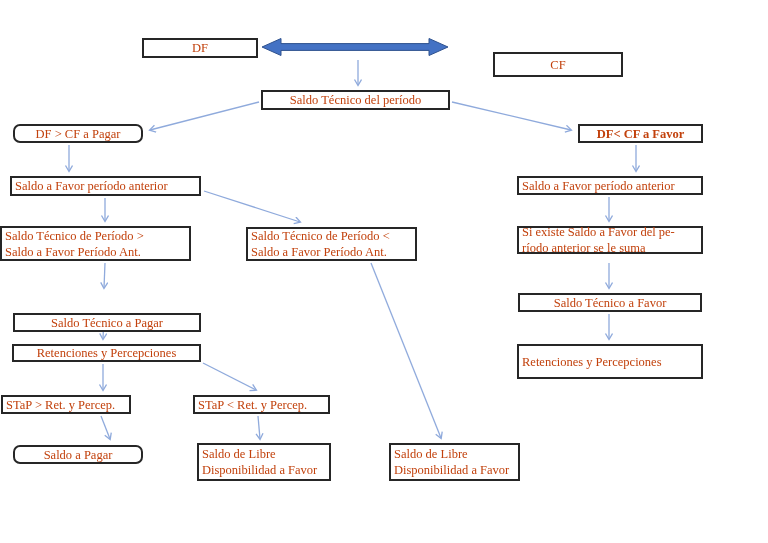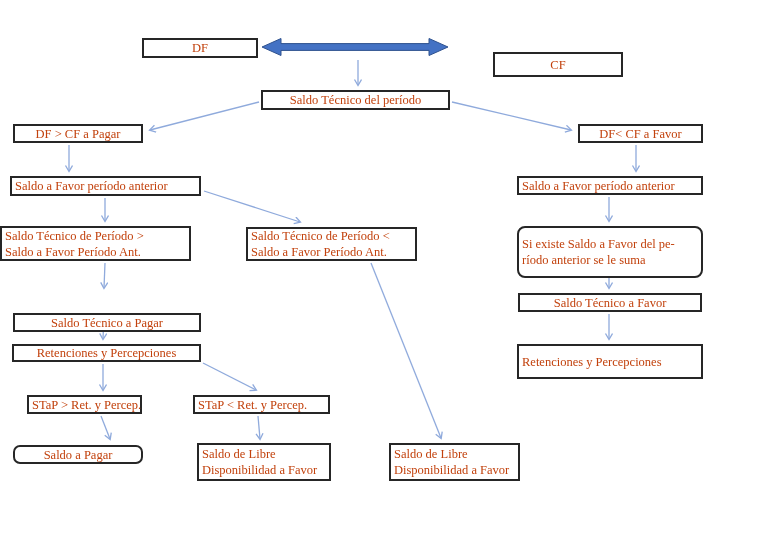--- a/index.html
+++ b/index.html
@@ -66,25 +66,25 @@
   </div>
 
   <div class="node center" style="left: 450px; top: 52px; width: 130px; height: 25px; border-color: rgb(38, 38, 38); background: rgb(255, 255, 255); margin-left: 43px;">
     <span>CF</span>
   </div>
 
   <div class="node center" style="left: 261px; top: 90px; width: 189px; height: 20px; border-color: rgb(38, 38, 38); background: rgb(255, 255, 255);">
     <span>Saldo Técnico del período</span>
   </div>
 
-  <div class="node center" style="left: 13px; top: 124px; width: 130px; height: 19px; border-color: rgb(38, 38, 38); background: rgb(255, 255, 255);">
+  <div class="node center" style="left: 13px; top: 124px; width: 130px; height: 19px; border-color: rgb(38, 38, 38); background: rgb(255, 255, 255); border-radius: 7px;">
     <span>DF &gt; CF a Pagar</span>
   </div>
 
-  <div class="node center" style="left: 578px; top: 124px; width: 125px; height: 19px; border-color: rgb(38, 38, 38); background: rgb(255, 255, 255);">
+  <div class="node center" style="left: 578px; top: 124px; width: 125px; height: 19px; border-color: rgb(38, 38, 38); background: rgb(255, 255, 255); font-weight: bold;">
     <span>DF&lt; CF a Favor</span>
   </div>
 
   <div class="node left" style="left: 10px; top: 176px; width: 191px; height: 20px; border-color: rgb(38, 38, 38); background: rgb(255, 255, 255);">
     <span>Saldo a Favor período anterior</span>
   </div>
 
   <div class="node left" style="left: 517px; top: 176px; width: 186px; height: 19px; border-color: rgb(38, 38, 38); background: rgb(255, 255, 255);">
     <span>Saldo a Favor período anterior</span>
   </div>
@@ -92,42 +92,42 @@
   <div class="node left" style="left: 0; top: 226px; width: 191px; height: 35px; border-color: rgb(38, 38, 38); background: rgb(255, 255, 255);">
     <span>Saldo Técnico de Período &gt;</span>
     <span>Saldo a Favor Período Ant.</span>
   </div>
 
   <div class="node left" style="left: 246px; top: 227px; width: 171px; height: 34px; border-color: rgb(38, 38, 38); background: rgb(255, 255, 255);">
     <span>Saldo Técnico de Período &lt;</span>
     <span>Saldo a Favor Período Ant.</span>
   </div>
 
-  <div class="node left" style="left: 517px; top: 226px; width: 186px; height: 52px; border-color: rgb(38, 38, 38); background: rgb(255, 255, 255); border-radius: 8px;">
+  <div class="node left" style="left: 517px; top: 226px; width: 186px; height: 28px; border-color: rgb(38, 38, 38); background: rgb(255, 255, 255);">
     <span>Si existe Saldo a Favor del pe-</span>
     <span>ríodo anterior se le suma</span>
   </div>
 
   <div class="node center" style="left: 13px; top: 293px; width: 188px; height: 19px; border-color: rgb(38, 38, 38); background: rgb(255, 255, 255); margin-top: 20px;">
     <span>Saldo Técnico a Pagar</span>
   </div>
 
   <div class="node center" style="left: 518px; top: 293px; width: 184px; height: 19px; border-color: rgb(38, 38, 38); background: rgb(255, 255, 255);">
     <span>Saldo Técnico a Favor</span>
   </div>
 
   <div class="node center" style="left: 12px; top: 344px; width: 189px; height: 18px; border-color: rgb(38, 38, 38); background: rgb(255, 255, 255);">
     <span>Retenciones y Percepciones</span>
   </div>
 
   <div class="node left" style="left: 517px; top: 344px; width: 186px; height: 35px; border-color: rgb(38, 38, 38); background: rgb(255, 255, 255);">
     <span>Retenciones y Percepciones</span>
   </div>
 
-  <div class="node left" style="left: 27px; top: 395px; width: 115px; height: 19px; border-color: rgb(38, 38, 38); background: rgb(255, 255, 255);">
+  <div class="node left" style="left: 1px; top: 395px; width: 130px; height: 19px; border-color: rgb(38, 38, 38); background: rgb(255, 255, 255);">
     <span>STaP &gt; Ret. y Percep.</span>
   </div>
 
   <div class="node left" style="left: 193px; top: 395px; width: 137px; height: 19px; border-color: rgb(38, 38, 38); background: rgb(255, 255, 255);">
     <span>STaP &lt; Ret. y Percep.</span>
   </div>
 
   <div class="node center" style="left: 13px; top: 445px; width: 130px; height: 19px; border-color: rgb(38, 38, 38); background: rgb(255, 255, 255); border-radius: 7px;">
     <span>Saldo a Pagar</span>
   </div>

